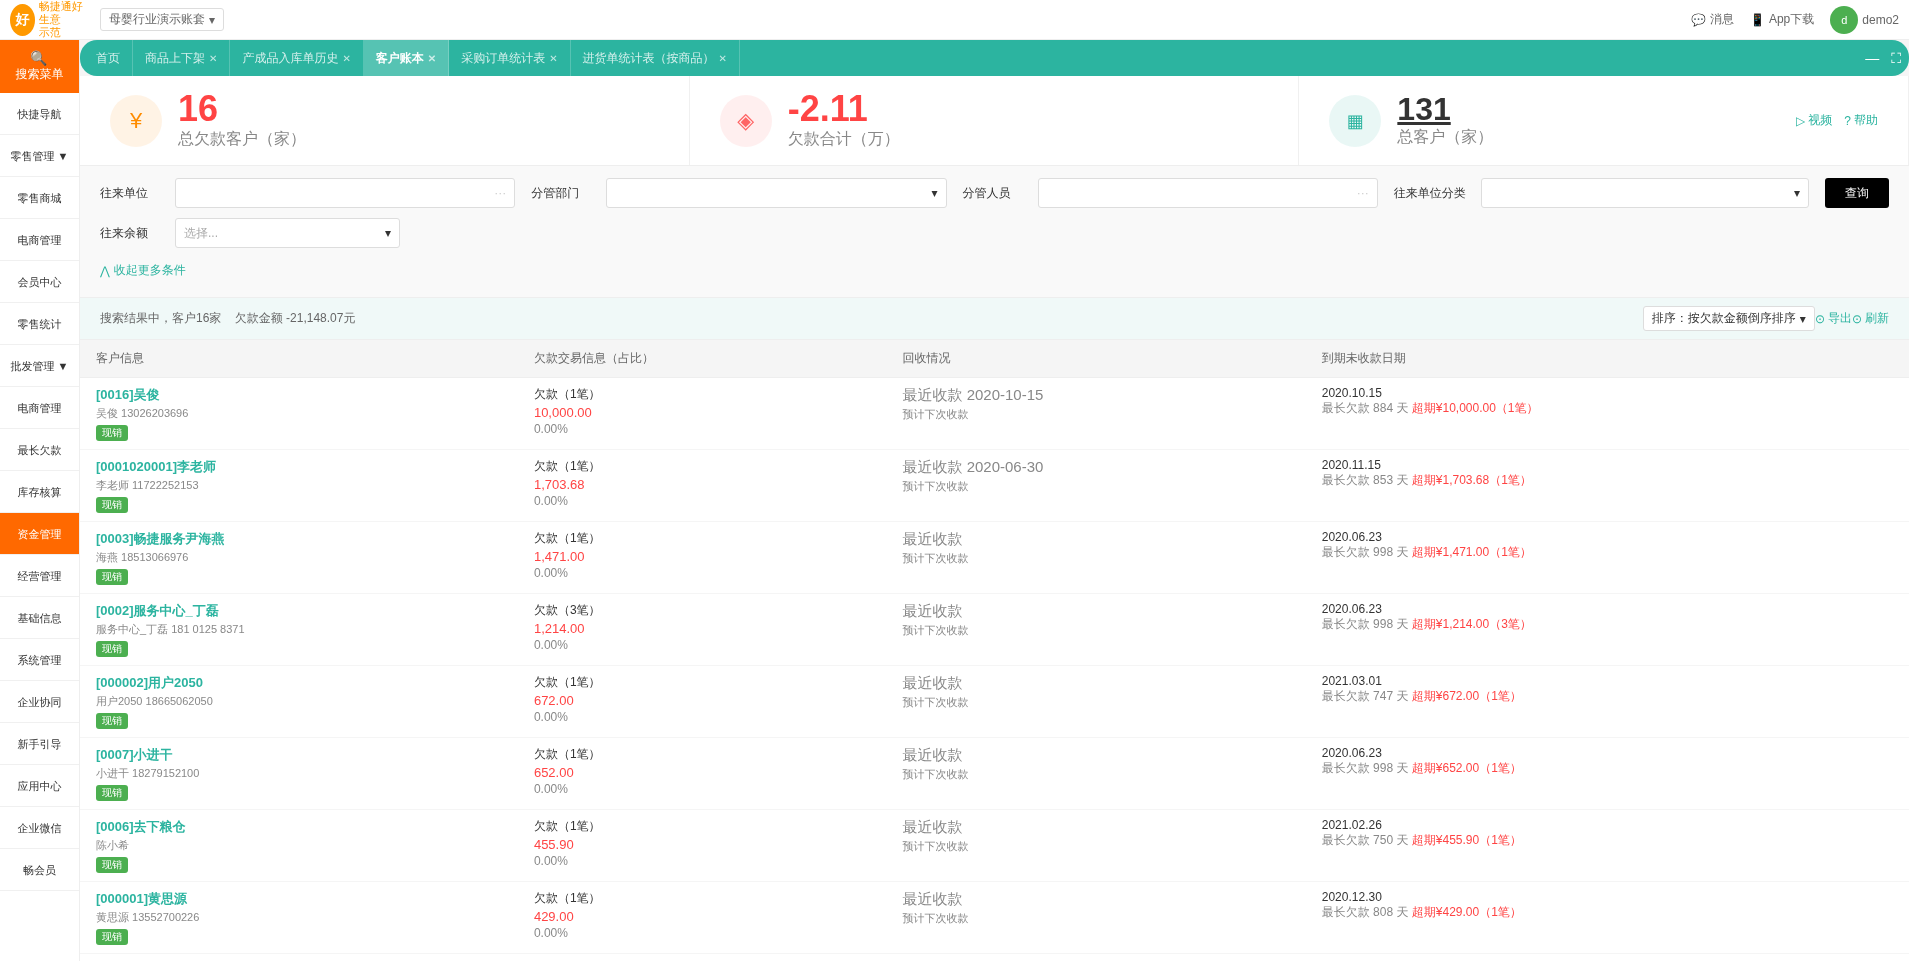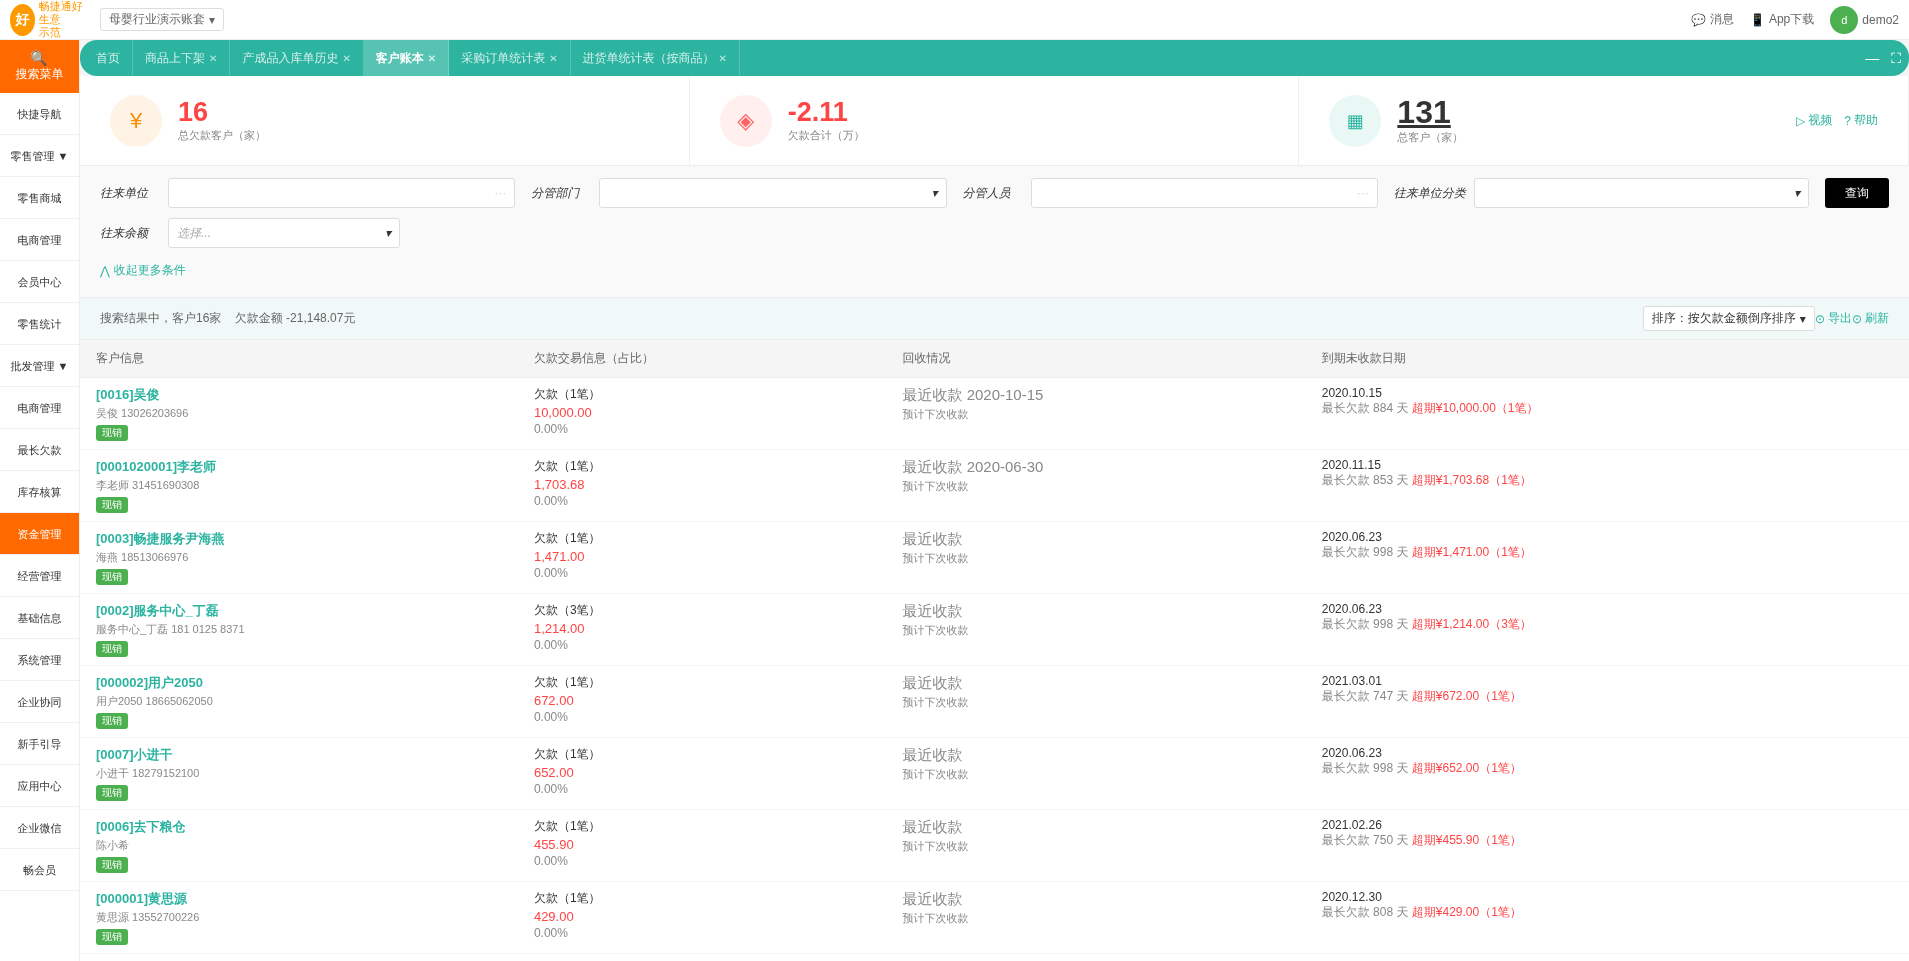--- a/index.html
+++ b/index.html
@@ -39,30 +39,30 @@
     .content { flex: 1; overflow-y: auto; background: #fff; }
 
     
     .stats-row { display: flex; background: #fff; border-bottom: 1px solid #eee; height: 90px; }
     .stat-block { flex: 1; display: flex; align-items: center; padding: 0 30px; border-right: 1px solid #f0f0f0; gap: 16px; }
     .stat-icon-circle { width: 52px; height: 52px; border-radius: 50%; display: flex; align-items: center; justify-content: center; font-size: 22px; }
     .stat-icon-orange { background: rgba(255,140,0,0.1); color: #ff8c00; }
     .stat-icon-pink { background: rgba(255,100,100,0.1); color: #ff6464; }
     .stat-icon-teal { background: rgba(44,180,160,0.1); color: #2cb4a0; }
     .stat-info { display: flex; flex-direction: column; }
-    .stat-value { font-size: 27px; font-weight: bold; color: #ff4444; line-height: 1; }
+    .stat-value { font-size: 36px; font-weight: bold; color: #ff4444; line-height: 1; }
     .stat-value-neg { color: #ff4444; }
     .stat-value-dark { color: #333; text-decoration: underline; }
-    .stat-label { font-size: 11px; color: #888; margin-top: 2px; }
+    .stat-label { font-size: 16px; color: #888; margin-top: 2px; }
     .stat-action { margin-left: auto; display: flex; align-items: center; gap: 12px; font-size: 12px; color: #2cb4a0; cursor: pointer; }
 
     
     .filter-area { background: #f9f9f9; padding: 12px 20px; border-bottom: 1px solid #eee; }
     .filter-row { display: flex; align-items: center; gap: 16px; margin-bottom: 10px; }
-    .filter-item { display: flex; align-items: center; gap: 8px; flex: 1; font-style: italic; }
+    .filter-item { display: flex; align-items: center; gap: 15px; flex: 1; }
     .filter-label { font-size: 12px; color: #333; white-space: nowrap; min-width: 60px; }
     .filter-input { flex: 1; border: 1px solid #ddd; border-radius: 3px; padding: 5px 8px; font-size: 12px; display: flex; align-items: center; justify-content: space-between; background: #fff; cursor: pointer; height: 30px; }
     .filter-input-dots { color: #ccc; }
     .filter-select { flex: 1; border: 1px solid #ddd; border-radius: 3px; padding: 5px 8px; font-size: 12px; display: flex; align-items: center; justify-content: space-between; background: #fff; cursor: pointer; height: 30px; }
     .filter-btn-query { background: #000000; color: #fff; border: none; border-radius: 3px; padding: 6px 20px; font-size: 12px; cursor: pointer; height: 30px; }
     .filter-row2 { display: flex; align-items: center; gap: 16px; }
     .collapse-btn { display: flex; align-items: center; gap: 4px; font-size: 12px; color: #2cb4a0; cursor: pointer; margin: 0 auto; padding: 6px 0; }
 
     
     .results-bar { display: flex; align-items: center; padding: 8px 20px; background: #f0f9f8; border-bottom: 1px solid #eee; font-size: 12px; color: #666; text-align: center; }
@@ -357,21 +357,21 @@
     <td>
       <div class="due-date">2020.10.15</div>
       <div class="overdue-days">
         最长欠款 884 天 <span class="overdue-text">超期¥10,000.00（1笔）</span>
       </div>
     </td>
   </tr>
             <tr>
     <td>
       <div class="customer-name">[0001020001]李老师</div>
-      <div class="customer-phone">李老师  31451690308</div>
+      <div class="customer-phone">李老师  11722252153</div>
       <span class="badge-green">现销</span>
     </td>
     <td>
       <div class="debt-count">欠款（1笔）</div>
       <div class="debt-amount">1,703.68</div>
       <div class="debt-percent">0.00%</div>
     </td>
     <td>
       <div class="recovery-date">最近收款    2020-06-30</div>
       <div class="recovery-next">预计下次收款</div>

